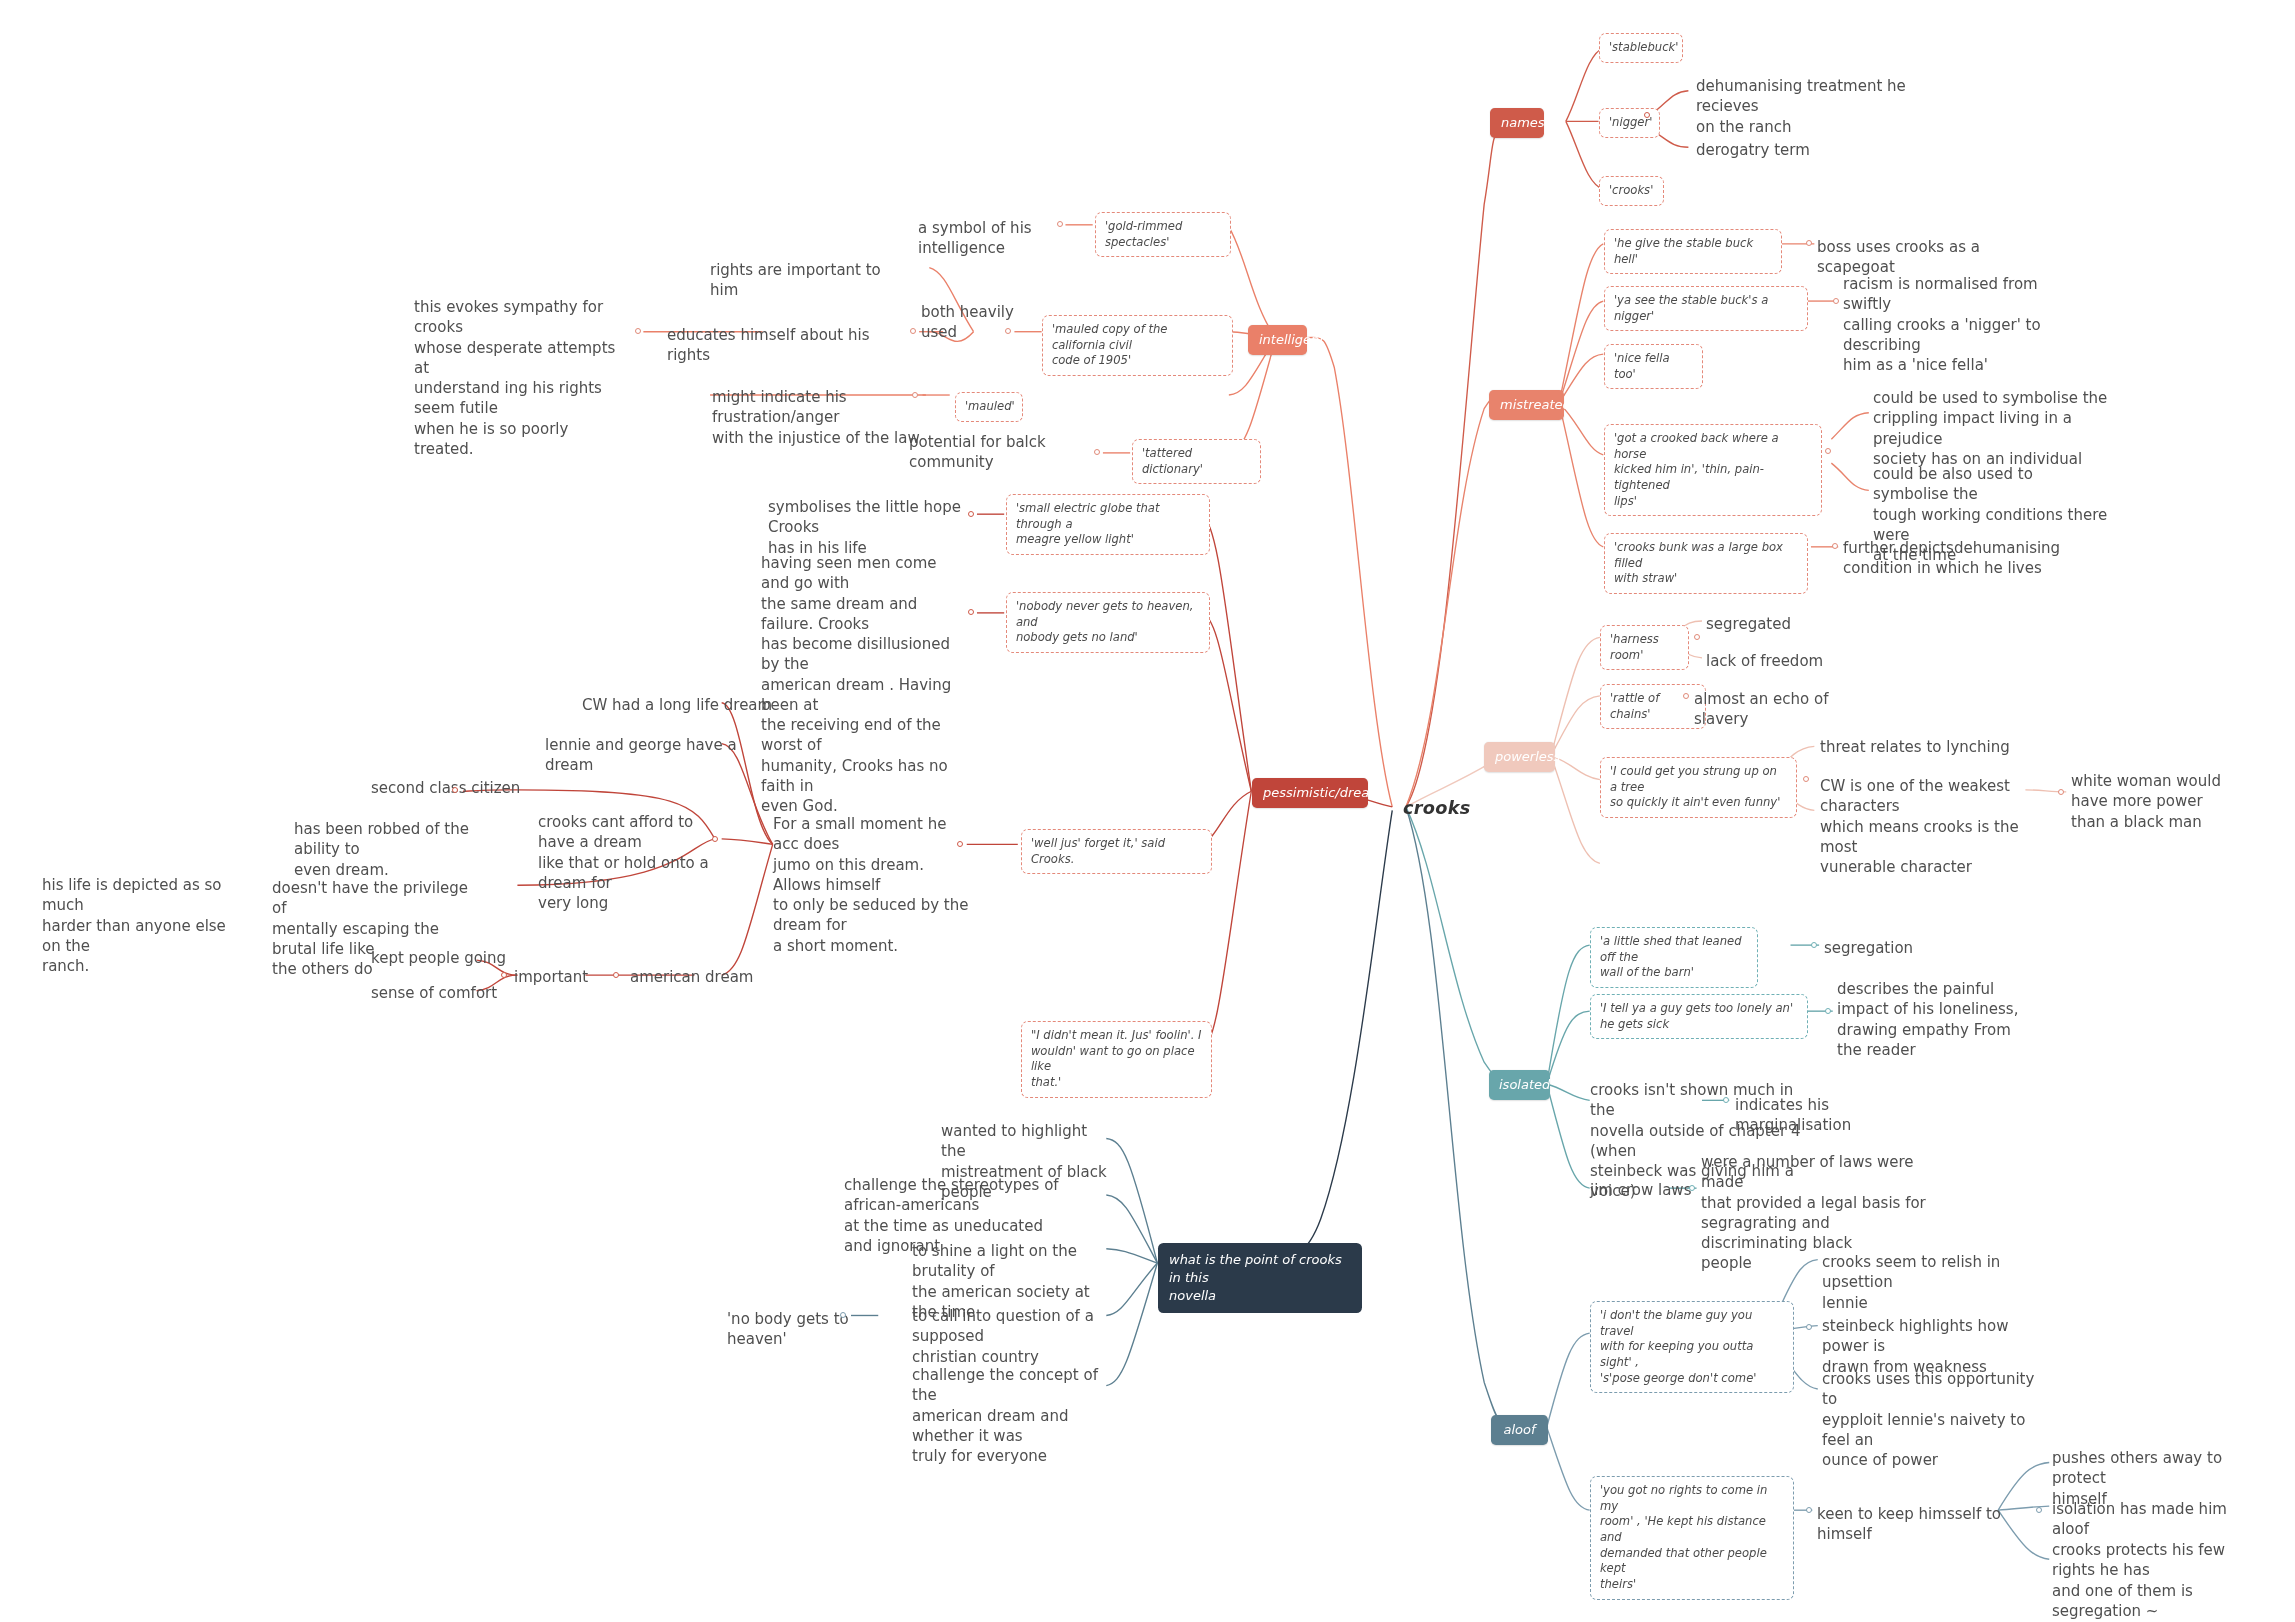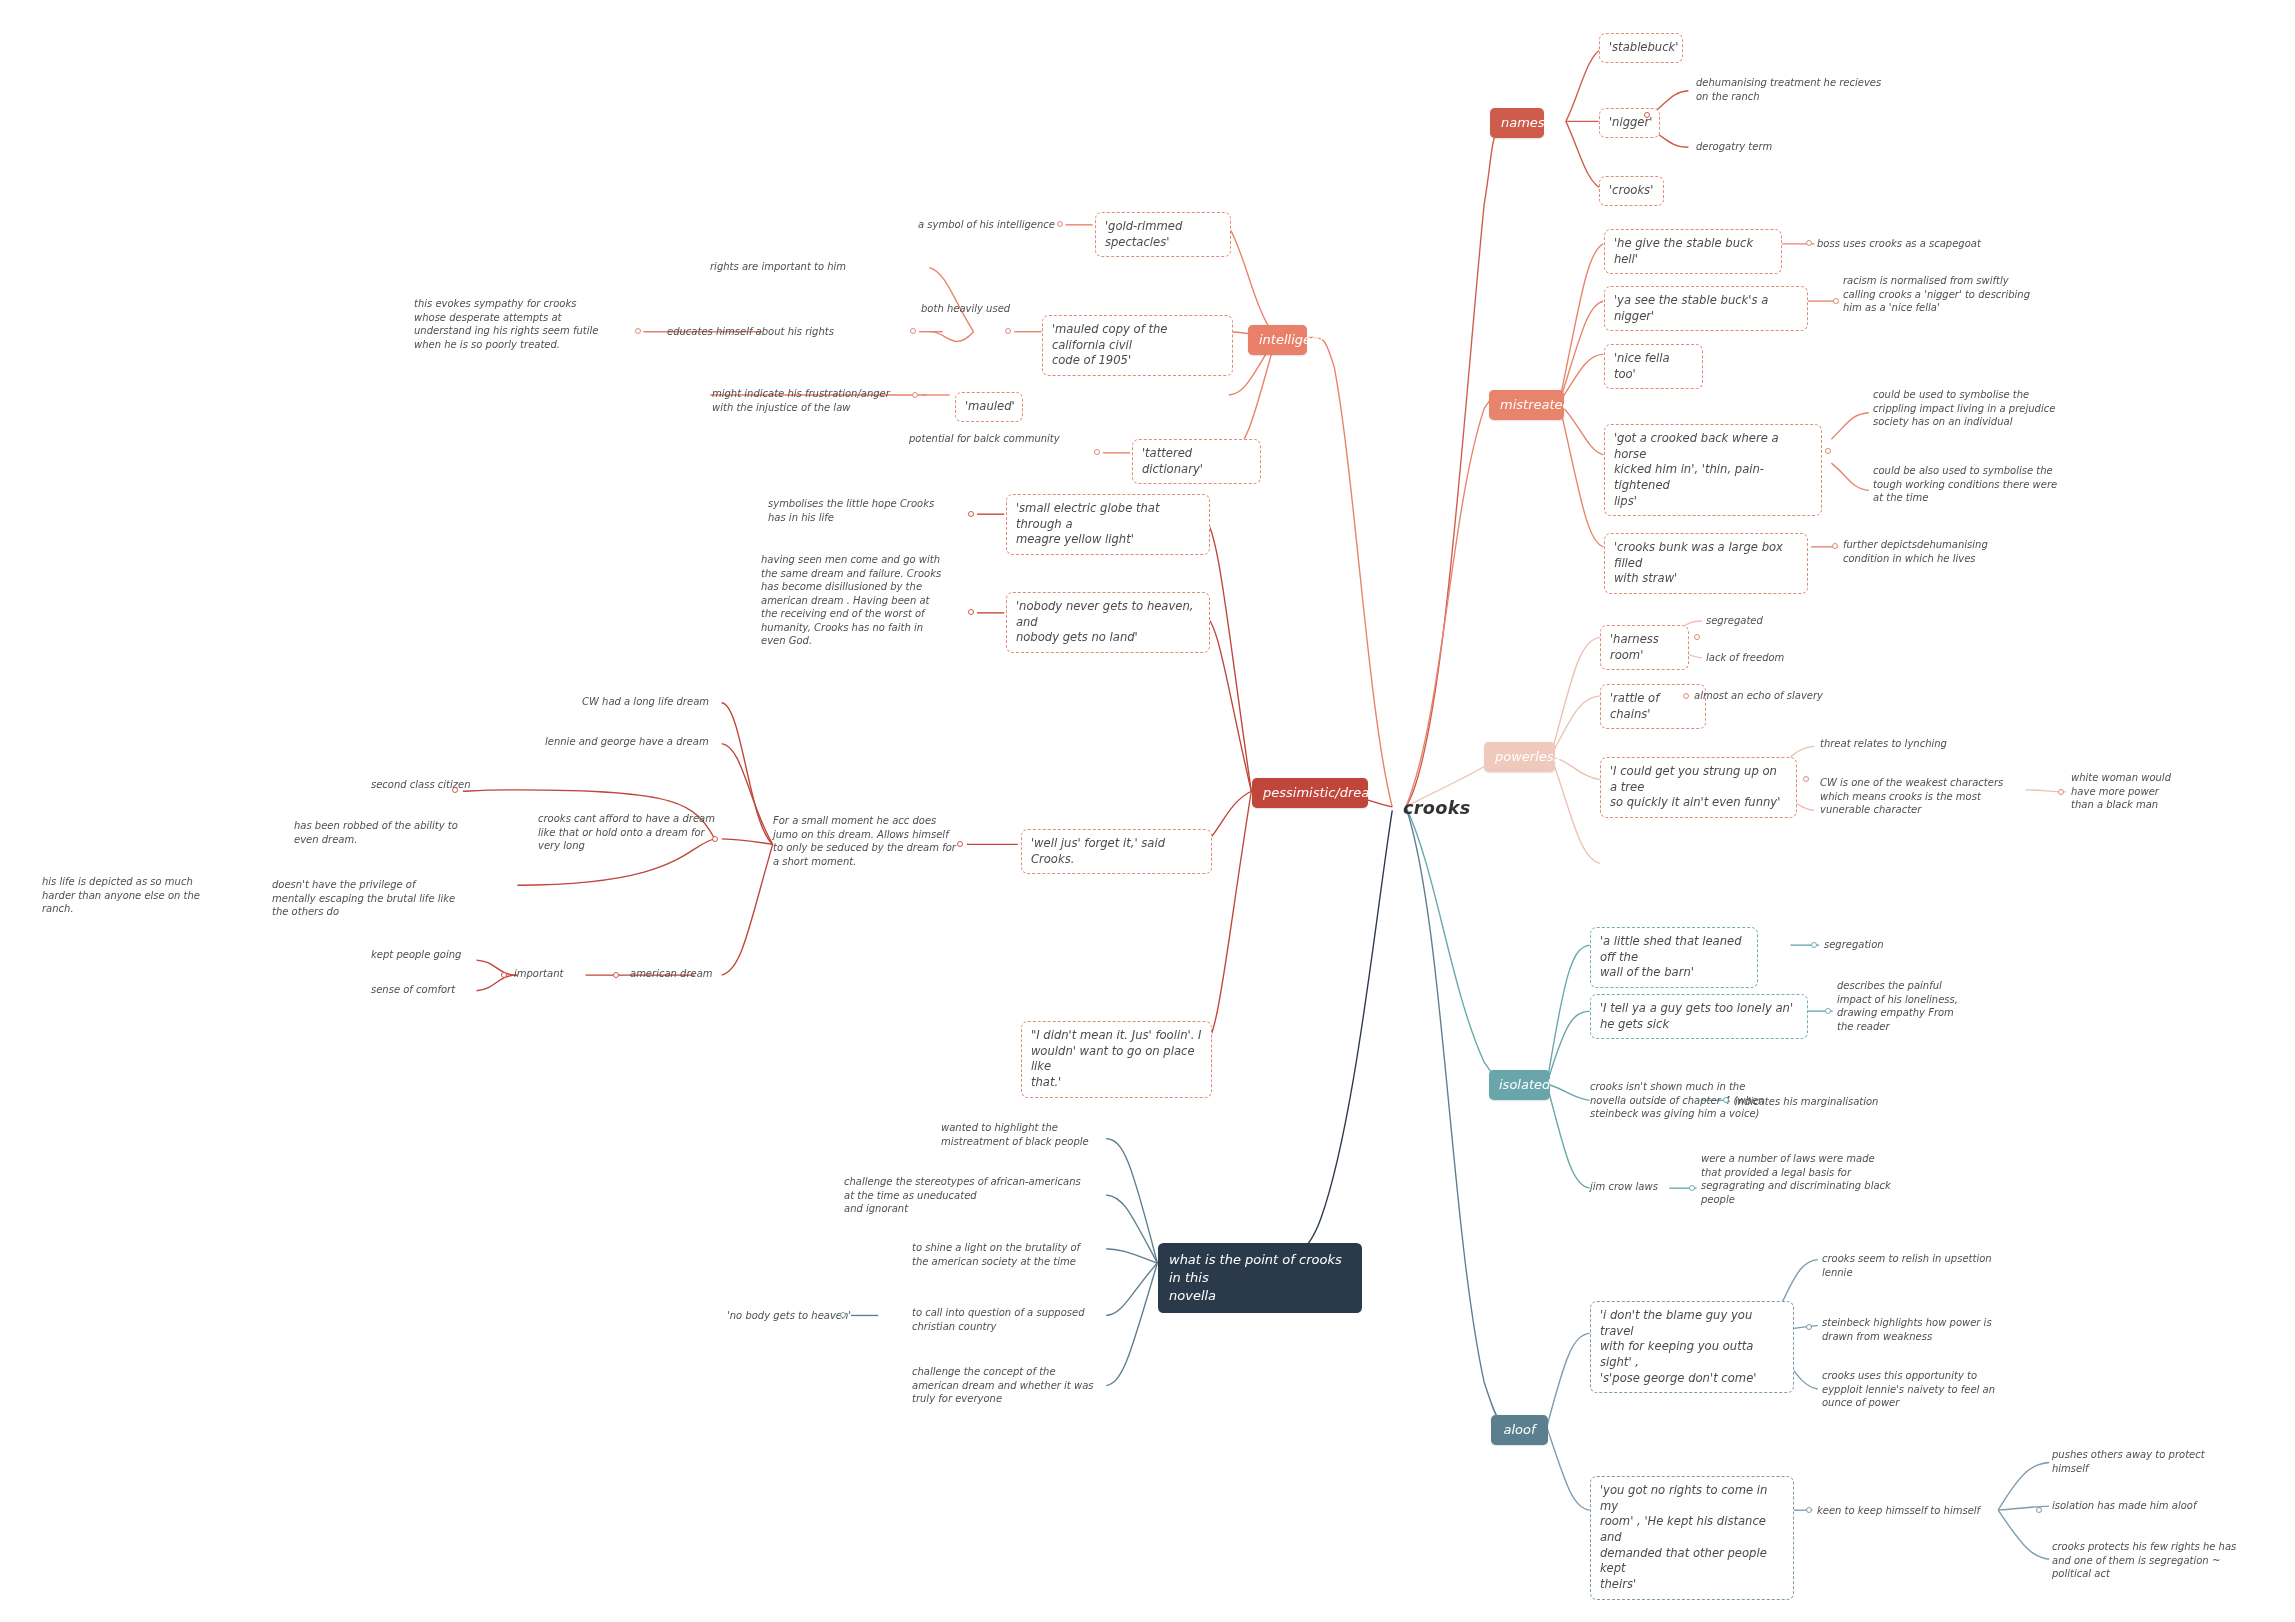--- a/index.html
+++ b/index.html
@@ -69,22 +69,21 @@
     color: #4b4b4b;
     font-size: 11.6px;
     font-style: italic;
     padding: 6.1px 8.9px;
   }
   .quote.teal { border-color: #6fb0b5; }
   .quote.blue { border-color: #7c9cae; }
   
   .txt {
     color: #4f4f4f;
-    font-size: 10px;
-    font-style: italic;
+    font-size: 15px;
   }
   .dot {
     position: absolute;
     width: 6.1px; height: 6.1px;
     border-radius: 50%;
     background: #ffffff;
     border: 1.2px solid #e08a79;
   }
   .dot.teal { border-color: #6fb0b5; }
   .dot.blue { border-color: #7c9cae; }

